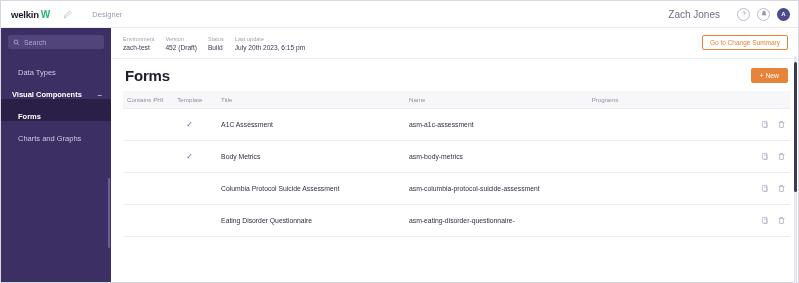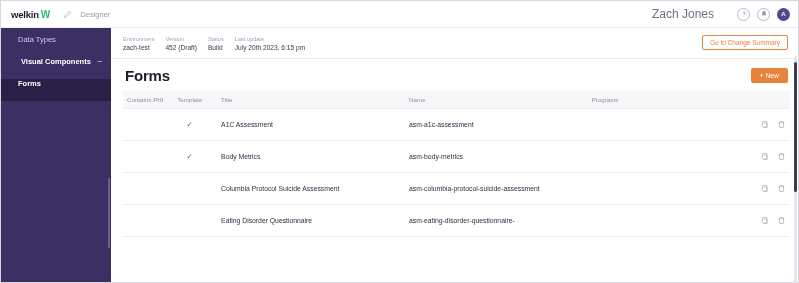--- a/index.html
+++ b/index.html
@@ -29,29 +29,29 @@
   .brand { display: flex; align-items: center; gap: 1px; }
   .brand-word {
     font-size: 9.5px; font-weight: bold; color: #1b1b2b;
     letter-spacing: -0.2px;
   }
   .brand-mark {
     font-size: 10px; font-weight: bold; color: #2bb673;
     margin-left: 1px; letter-spacing: -1px;
   }
   .designer {
-    display: flex; align-items: flex-end; gap: 8px;
+    display: flex; align-items: flex-end; gap: 20px;
     margin-left: 14px;
   }
   .designer-label { font-size: 7.5px; color: #9a9ab0; }
   .pencil-ico { width: 9px; height: 9px; display:block; }
   .topbar-right {
     margin-left: auto; display: flex; align-items: center; gap: 7px;
   }
-  .user-name { font-size: 12px; color: #6e6e86; margin-right: 16px; }
+  .user-name { font-size: 10px; color: #6e6e86; margin-right: 10px; }
   .ico-circle {
     width: 13px; height: 13px; border-radius: 50%;
     border: 1px solid #b9b9cc;
     display: flex; align-items: center; justify-content: center;
     color: #8b8ba3;
   }
   .ico-circle svg { width: 8px; height: 8px; display: block; }
   .avatar {
     width: 13px; height: 13px; border-radius: 50%;
     background: #4a4a8c; color: #fff;
@@ -80,28 +80,28 @@
   .search-ico { width: 7px; height: 7px; display:block; color:#b9aede; }
   .search-input {
     border: none; background: transparent; outline: none;
     color: #cdc4e8; font-size: 7px;
     font-family: "Liberation Sans", sans-serif;
     width: 100%; padding: 0;
   }
   .search-input::placeholder { color: #b0a5d2; }
 
   .nav-item {
-    height: 22px; display: flex; align-items: flex-start;
+    height: 22px; display: flex; align-items: flex-end;
     padding: 0 9px 0 17px;
     font-size: 7.5px; color: #cfc7e6;
     cursor: pointer; white-space: nowrap;
   }
   .nav-item.group {
     color: #ffffff; font-weight: bold;
-    padding-left: 20px;
+    padding-left: 11px;
     justify-content: space-between;
   }
   .nav-item.active {
     background: #2a2047; color: #ffffff; font-weight: bold;
     padding-left: 17px;
   }
   .collapse-ico { font-size: 8px; color: #cfc7e6; line-height: 1; }
   .scroll-indicator {
     position: absolute; right: 1px; top: 150px;
     width: 2px; height: 70px; border-radius: 1px;
@@ -215,30 +215,42 @@
         </svg>
       </span>
       <span class="avatar">A</span>
     </div>
   </div>
 
   <div class="body">
 
     <div class="sidebar">
 
+      <div class="search-wrap">
+        <span>
+          <svg class="search-ico" viewBox="0 0 16 16" fill="none" stroke="#b9aede" stroke-width="1.8">
+            <circle cx="6.8" cy="6.8" r="4.4"></circle>
+              <path d="M10.2 10.2 L14 14"></path>
+          </svg>
+        </span>
+        <input class="search-input" type="text" placeholder="Search" style="">
+      </div>
 
       <div class="nav-item">
         <span>Data Types</span>
       </div>
       <div class="nav-item group">
         <span>Visual Components</span>
         <span class="collapse-ico">–</span>
       </div>
       <div class="nav-item active">
         <span>Forms</span>
+      </div>
+      <div class="nav-item">
+        <span>Charts and Graphs</span>
       </div>
 
       <div class="scroll-indicator"></div>
     </div>
 
     <div class="main">
 
       <div class="envbar">
         <div class="env-field">
           <div class="env-label">Environment</div>

